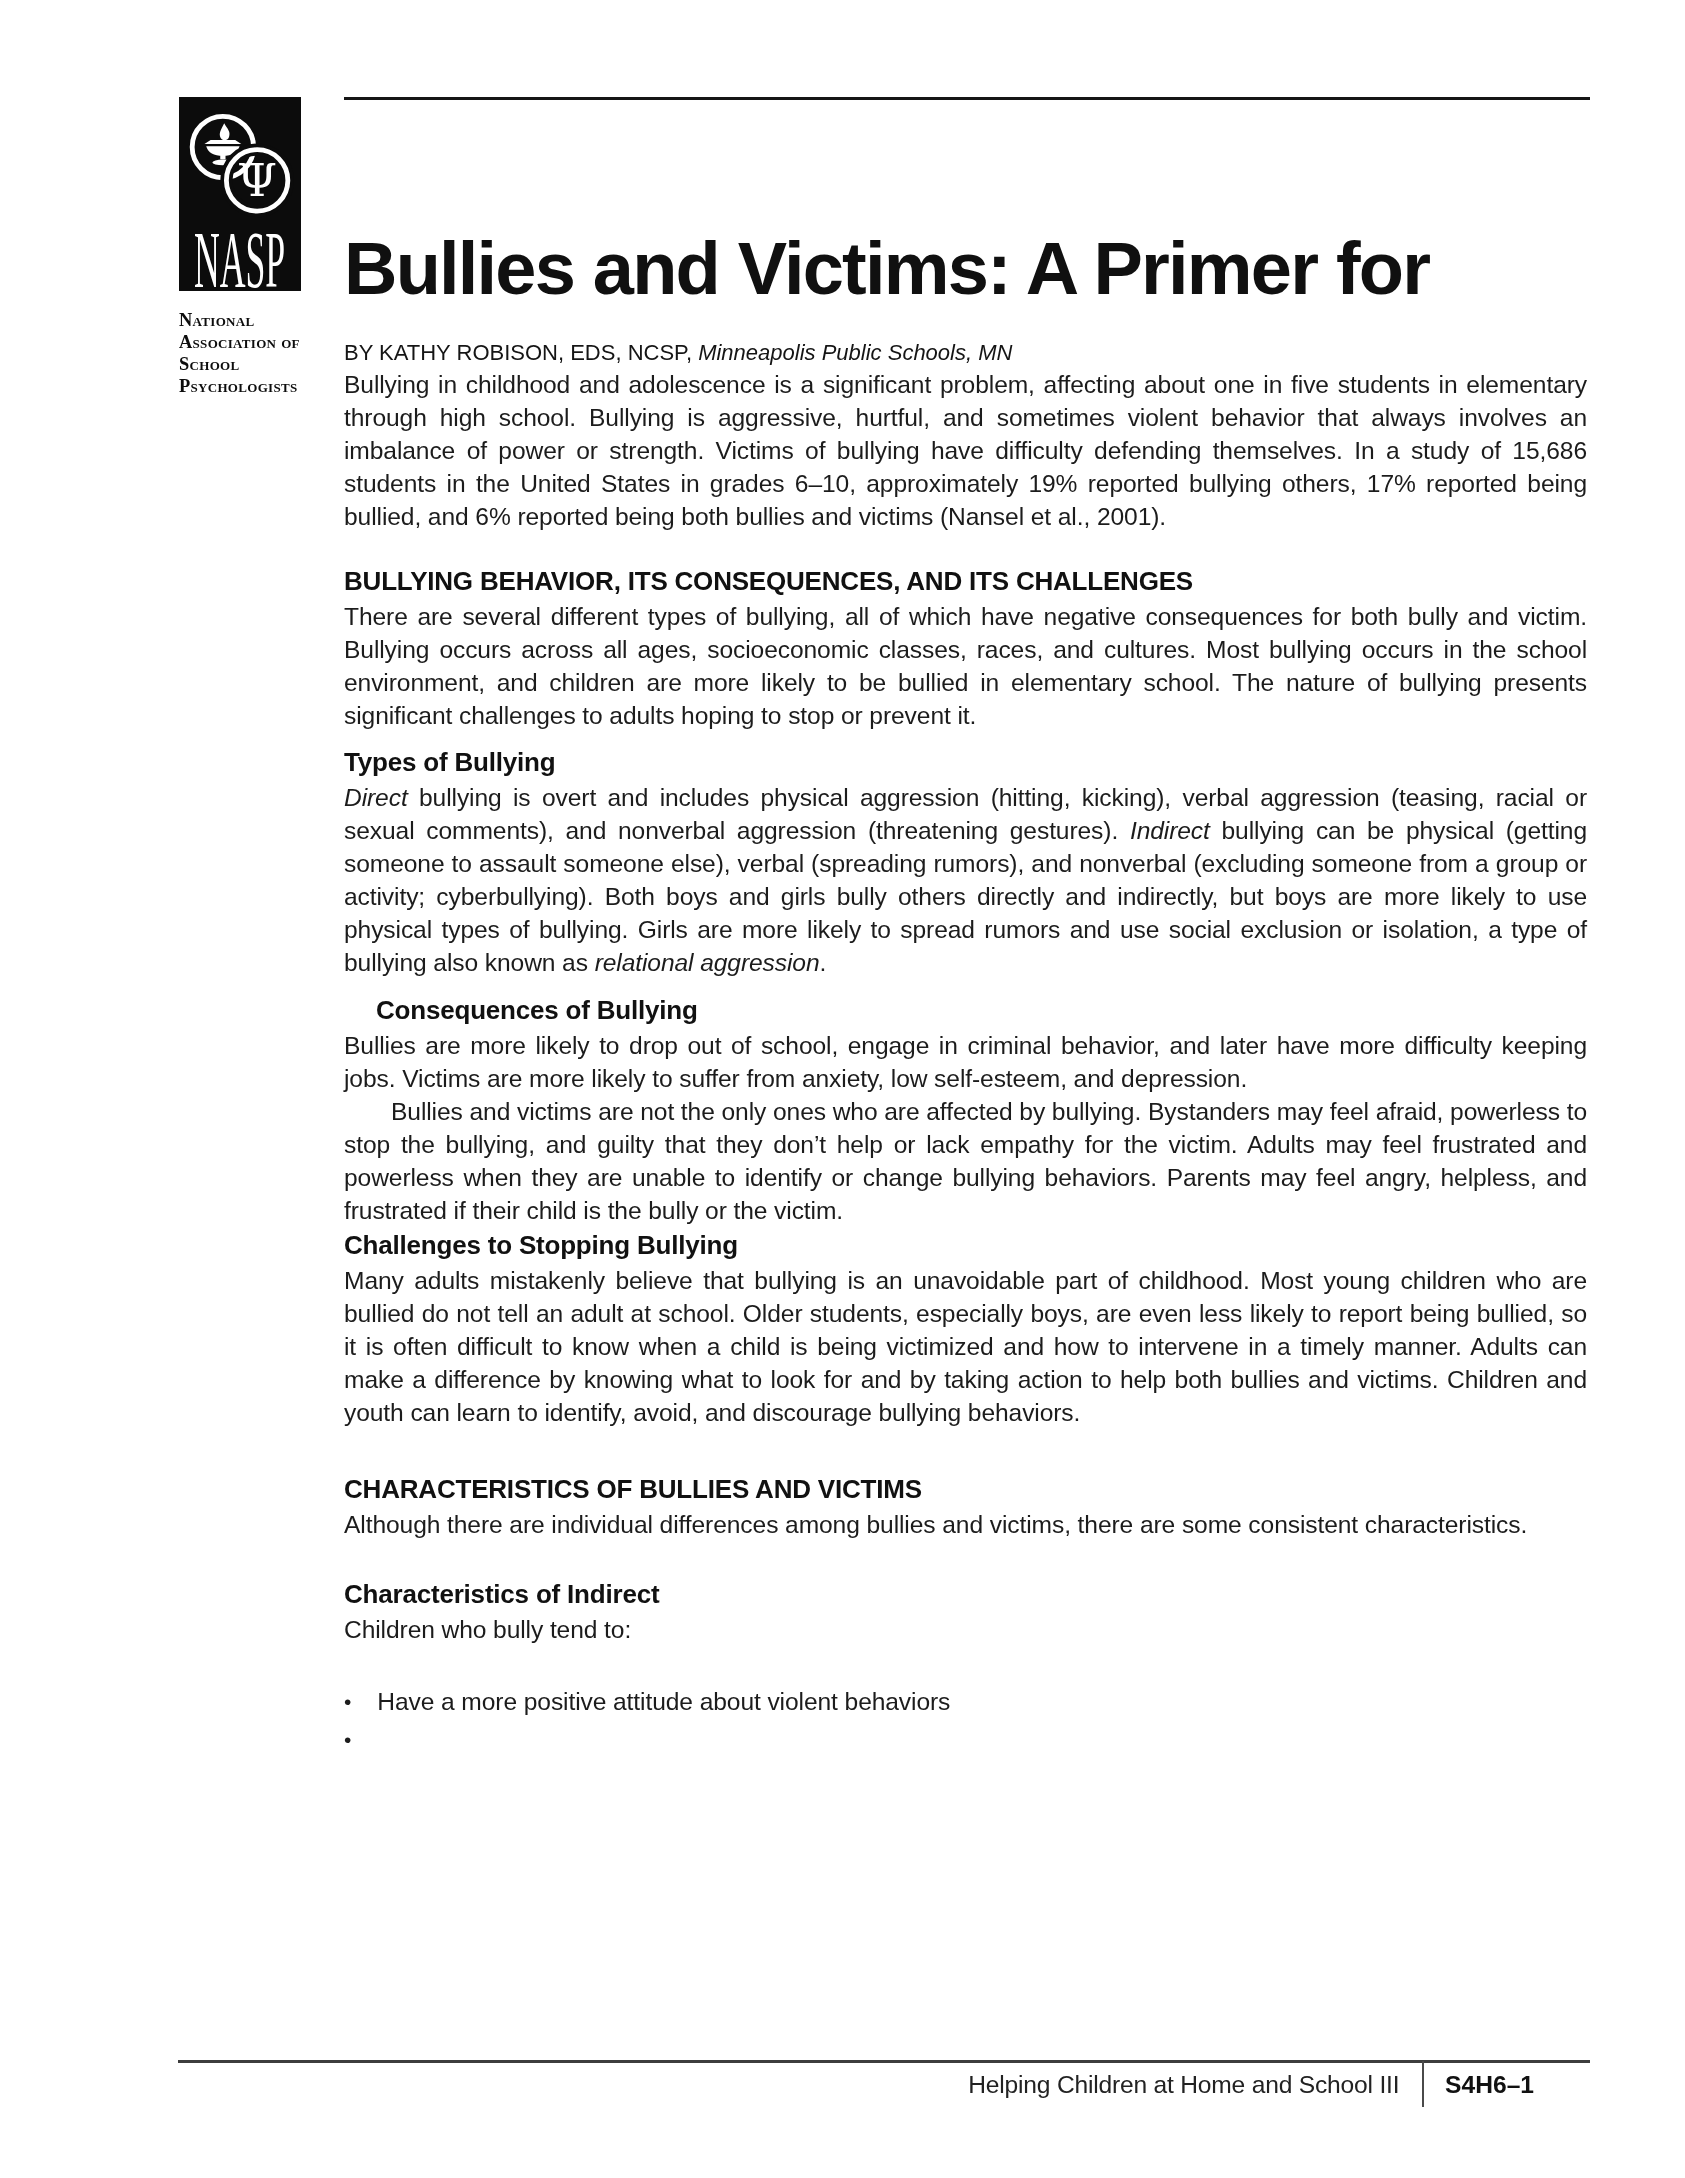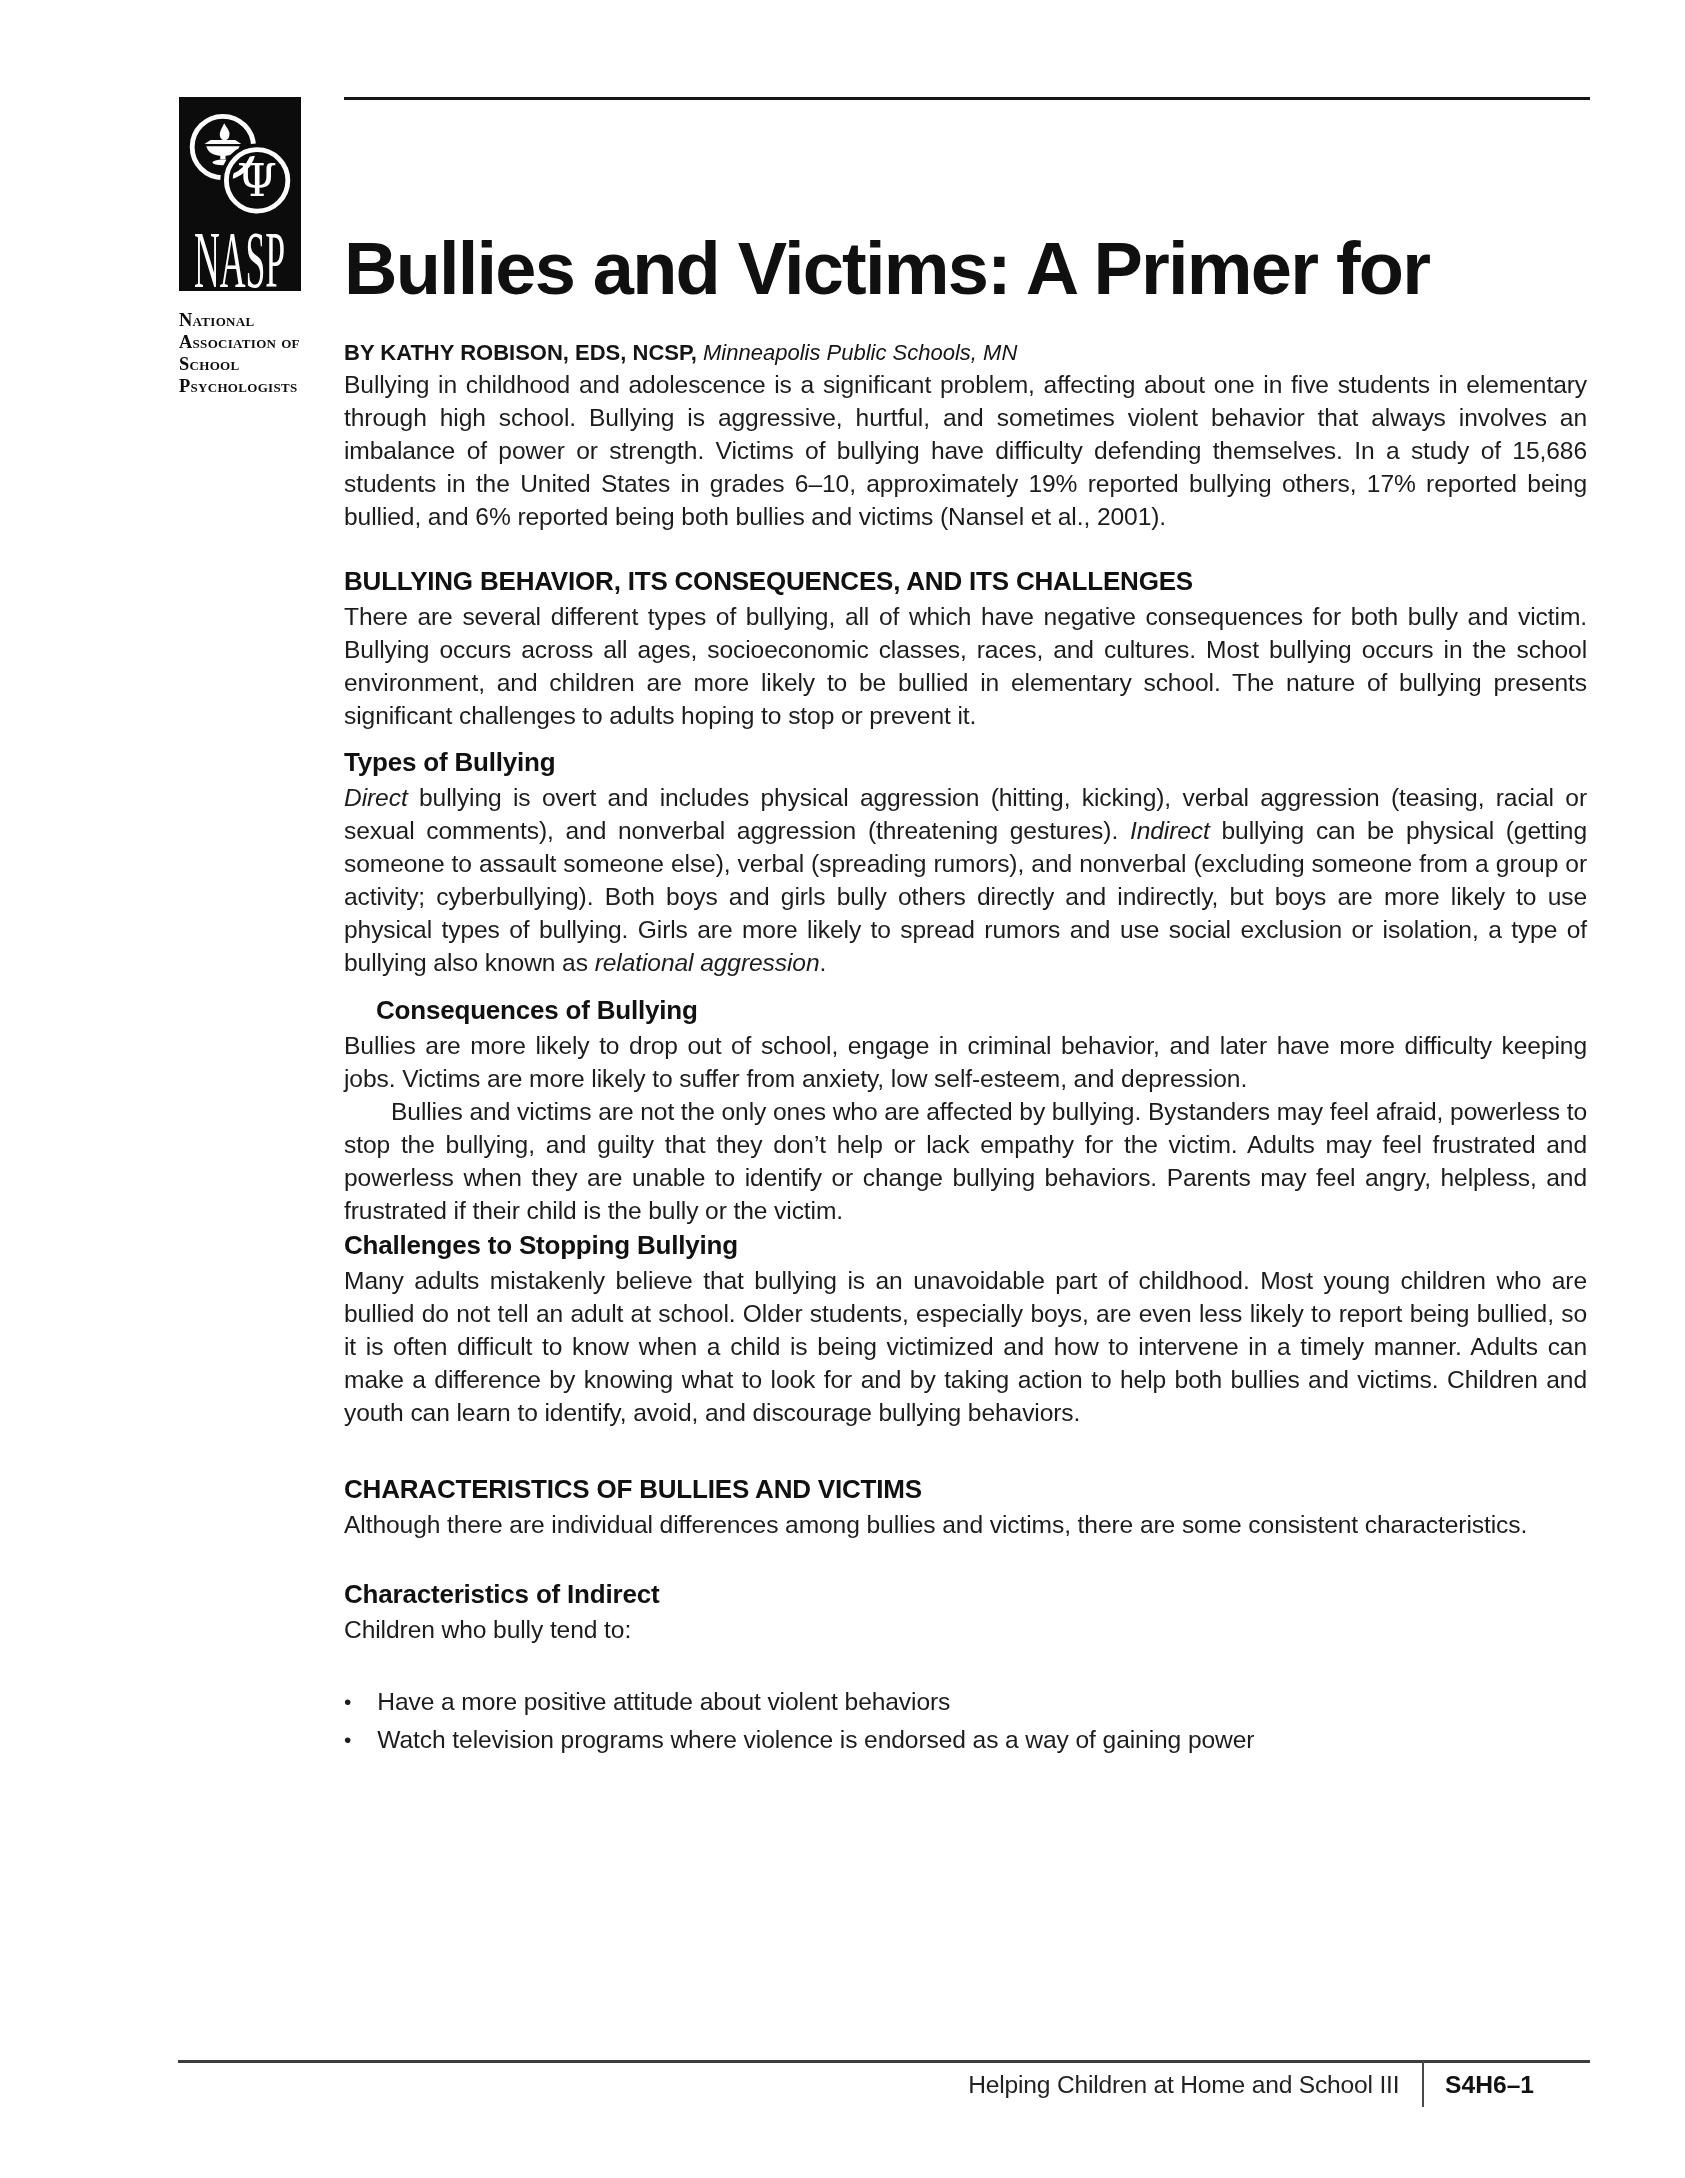--- a/index.html
+++ b/index.html
@@ -37,21 +37,21 @@
 
   h1.page-title {
     margin: 211px 0 0 0;
     font-size: 74px; line-height: 83px;
     font-weight: 700; letter-spacing: -1.8px;
     color: #101010;
   }
   h1.page-title div { white-space: nowrap; }
 
   .byline { margin-top: 28px; font-size: 22px; line-height: 30px; color: #151515; }
-  .b { font-weight: 700; }
+  .b { font-weight: 400; }
   .i { font-style: italic; }
 
   p.body {
     margin: 0;
     font-size: 24.6px; line-height: 33px;
     text-align: justify;
     letter-spacing: -0.1px;
     color: #1c1c1c;
   }
   .h2, .h3 {
@@ -164,21 +164,20 @@
   <h3 class="h3 mt-h3-d">Characteristics of Indirect</h3>
   <p class="body mt-p-after">Children who bully tend to:</p>
 
   <ul class="bullet-list">
     <li>
       <span class="bullet-dot">•</span>
       <span class="bullet-text">Have a more positive attitude about violent behaviors</span>
     </li>
     <li>
       <span class="bullet-dot">•</span>
-      <span class="bullet-text">Watch television programs where violence is endorsed as a way of gaining power</span>
     </li>
   </ul>
 
 </div>
 
 <div class="footer-rule"></div>
 <div class="footer-row">
   <span class="footer-series">Helping Children at Home and School III</span>
   <span class="footer-divider"></span>
   <span class="footer-code">S4H6–1</span>

